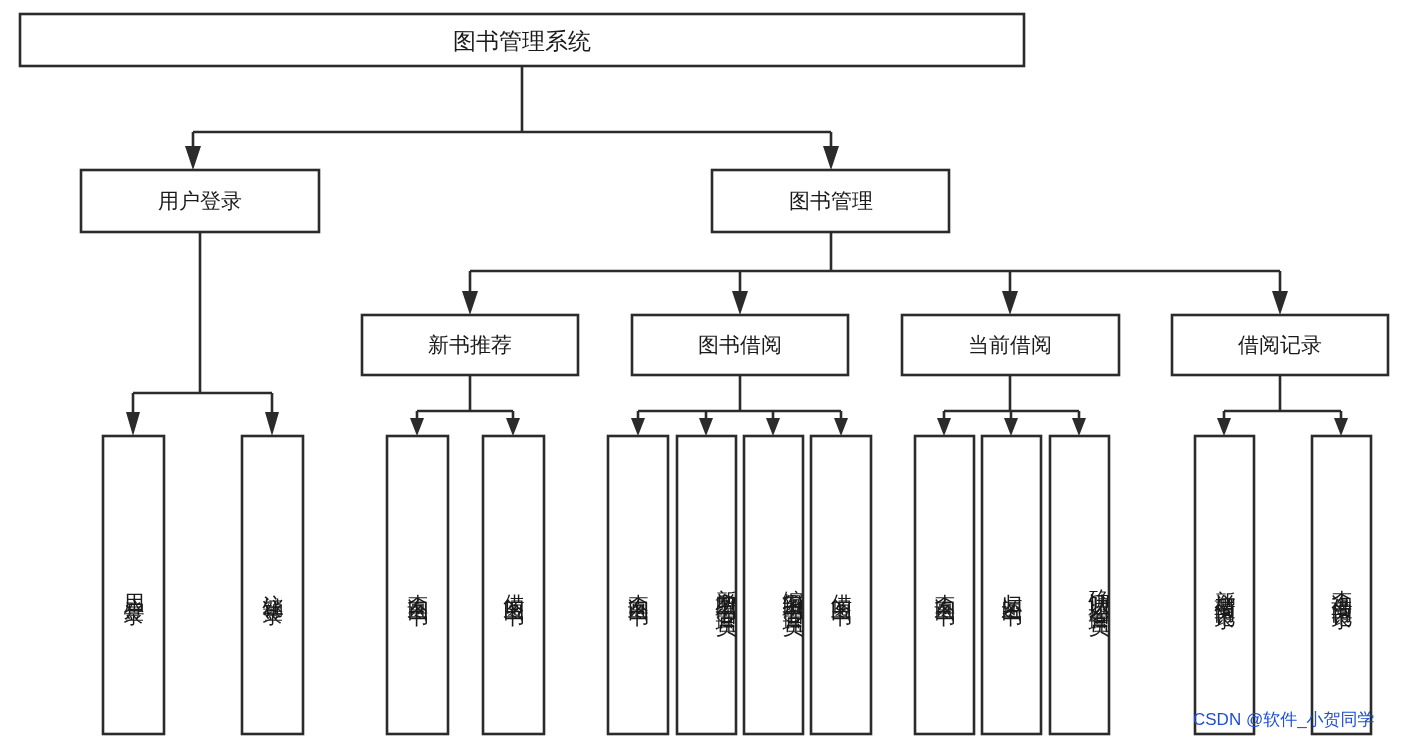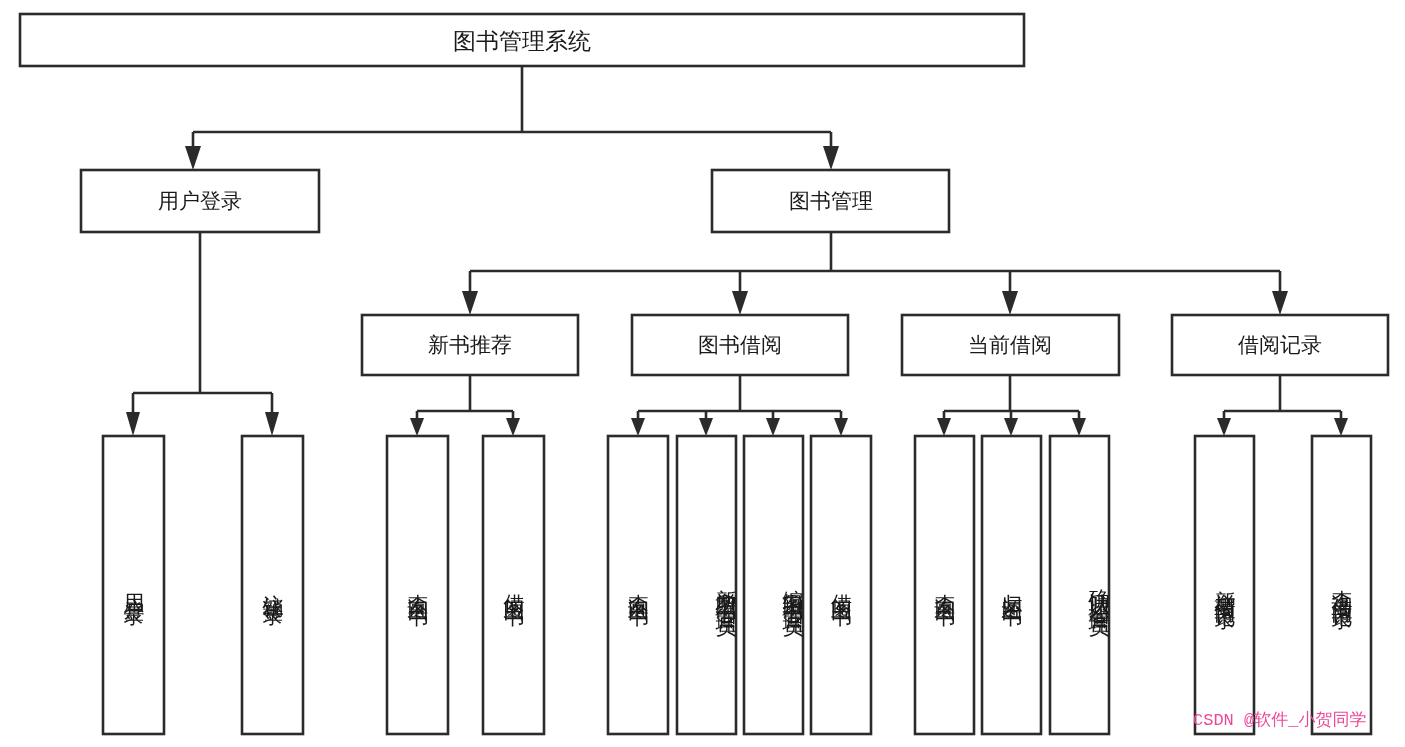--- a/index.html
+++ b/index.html
@@ -60,23 +60,23 @@
     color: #1a1a1a;
     display: flex;
     align-items: center;
     justify-content: center;
     text-align: center;
     white-space: nowrap;
     pointer-events: none;
   }
   #watermark {
     position: absolute;
-    font-family: Liberation Mono, monospace;
+    font-family: Liberation Sans, sans-serif;
     font-size: 17px;
-    color: #ec4899;
+    color: #1d4ed8;
     white-space: nowrap;
   }
 </style>
 </head>
 <body>
 
 <div id="diagram-root">
 
   <svg id="tree-svg" viewBox="0 0 1405 747" xmlns="http://www.w3.org/2000/svg">
 

